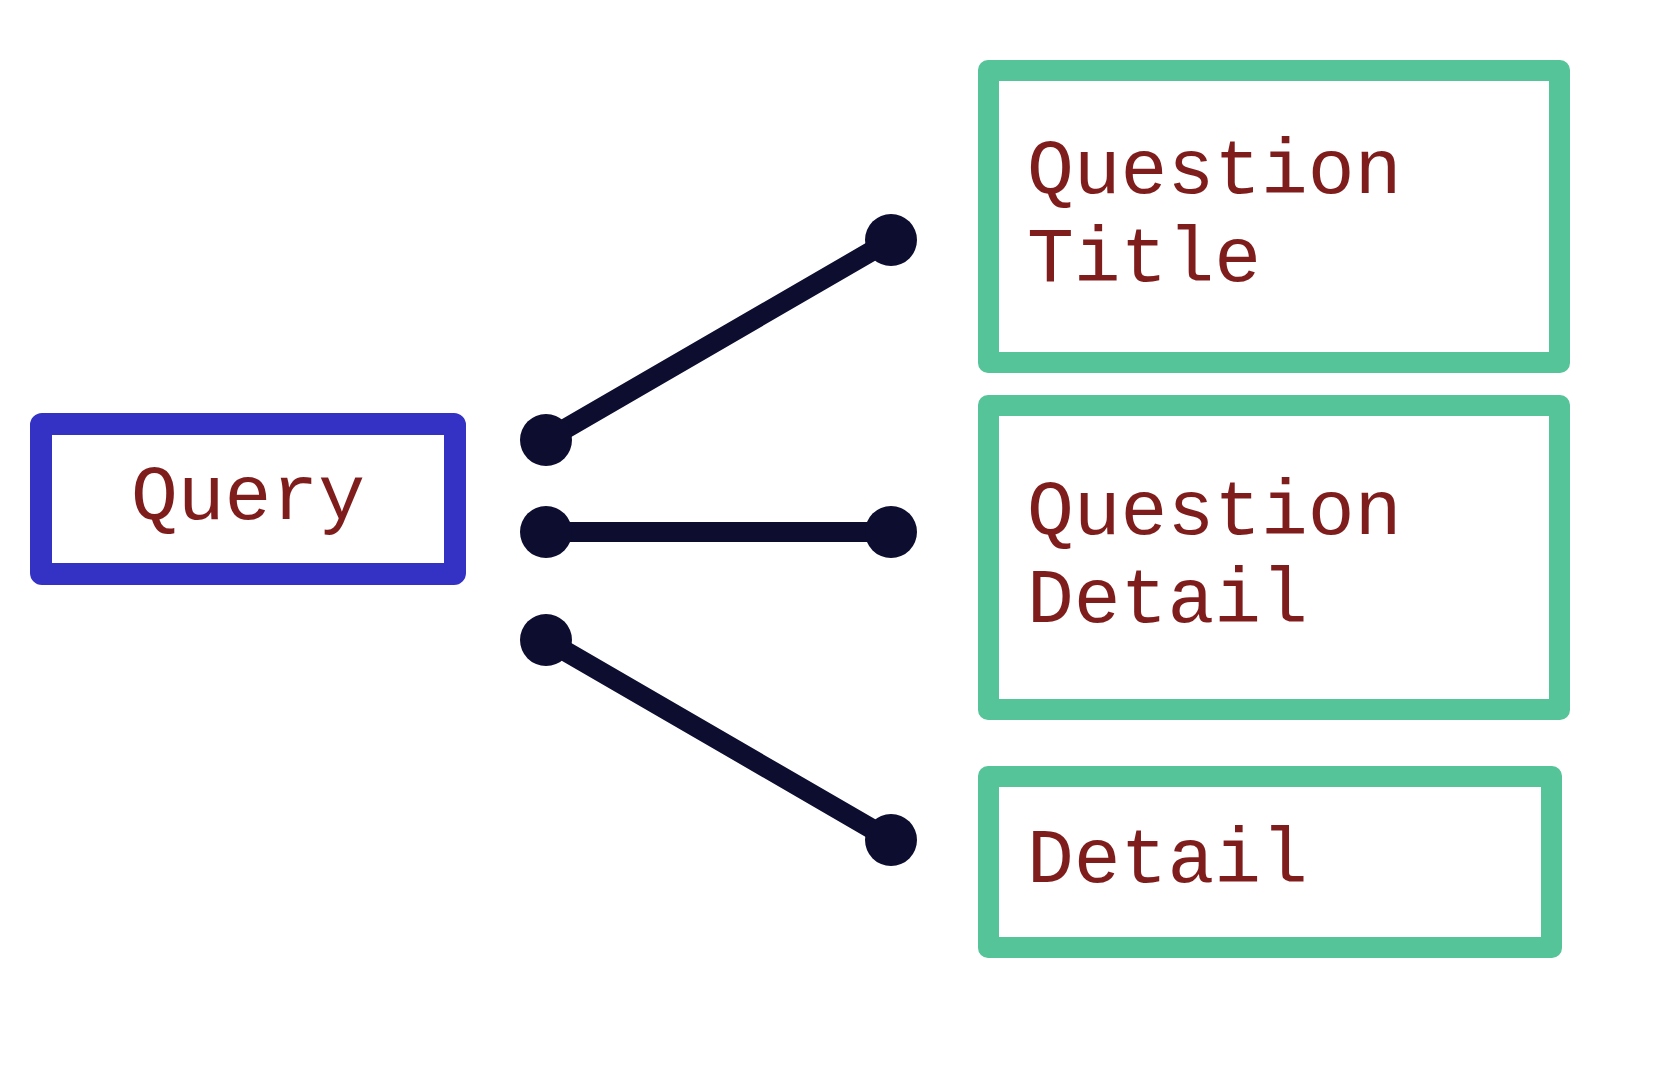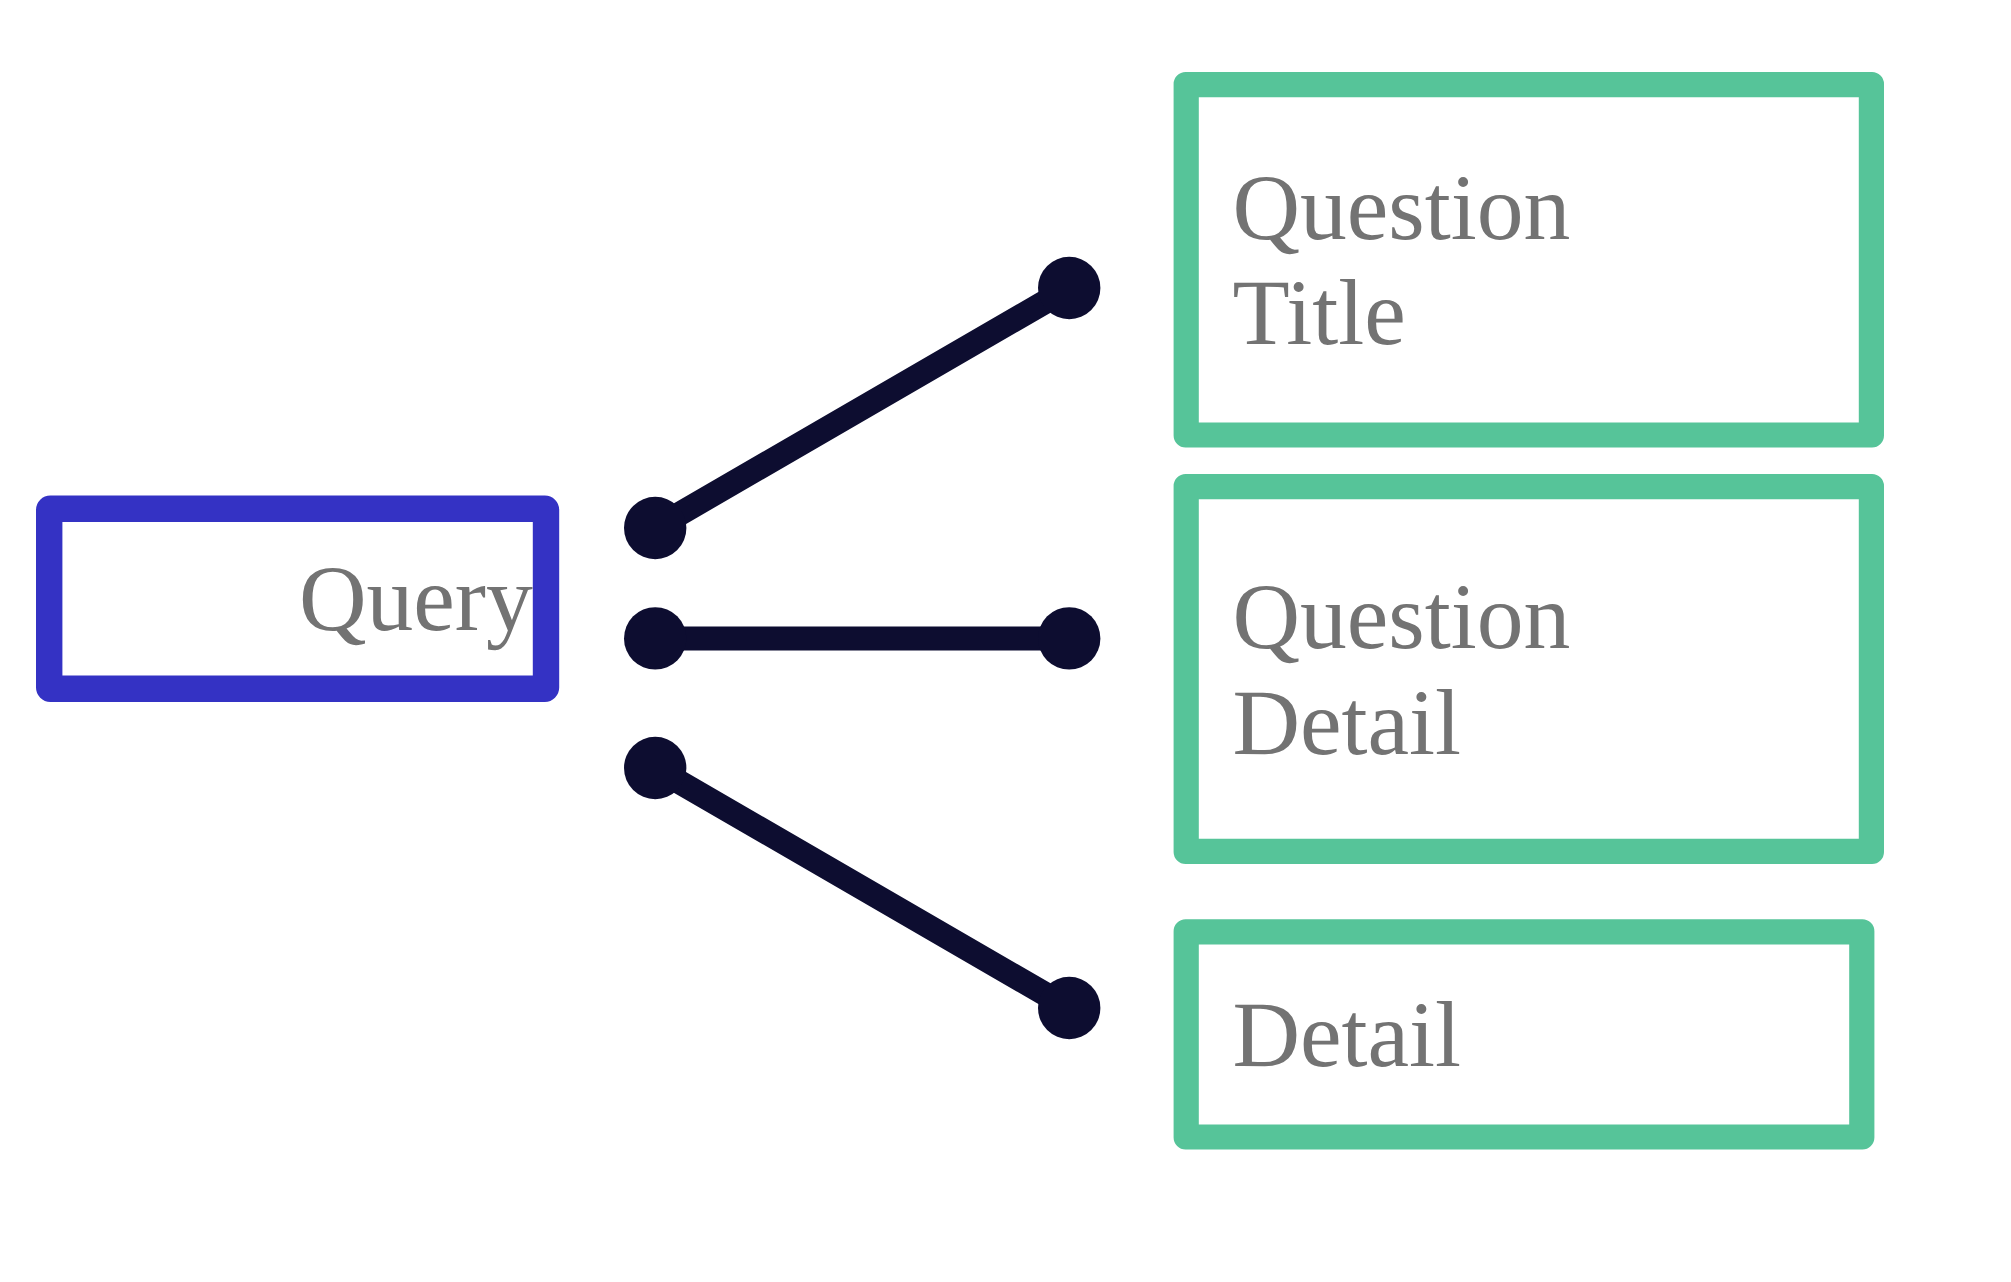--- a/index.html
+++ b/index.html
@@ -32,36 +32,36 @@
   .node-box {
     position: absolute;
     box-sizing: border-box;
     background: #ffffff;
     display: flex;
     align-items: center;
     border-style: solid;
     border-radius: 10px;
   }
   .node-label {
-    color: #737373;
-    font-family: Liberation Serif, serif;
+    color: #7f1d1d;
+    font-family: Liberation Mono, monospace;
     white-space: pre-line;
     line-height: 1.12;
     letter-spacing: 0px;
   }
   
   #node-query {
     left: 30px;
     top: 413px;
     width: 436px;
     height: 172px;
     border-width: 22px;
     border-color: #3432c4;
     border-radius: 12px;
-    justify-content: flex-end;
+    justify-content: center;
   }
   #node-query .node-label {
     font-size: 78px;
     text-align: center;
   }
   
   #node-question-title {
     left: 978px;
     top: 60px;
     width: 592px;

